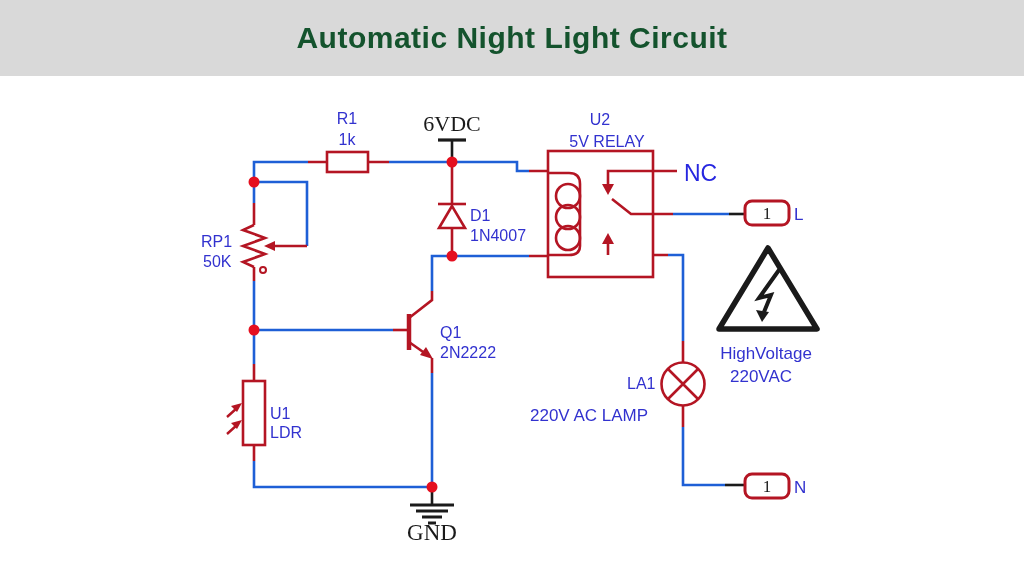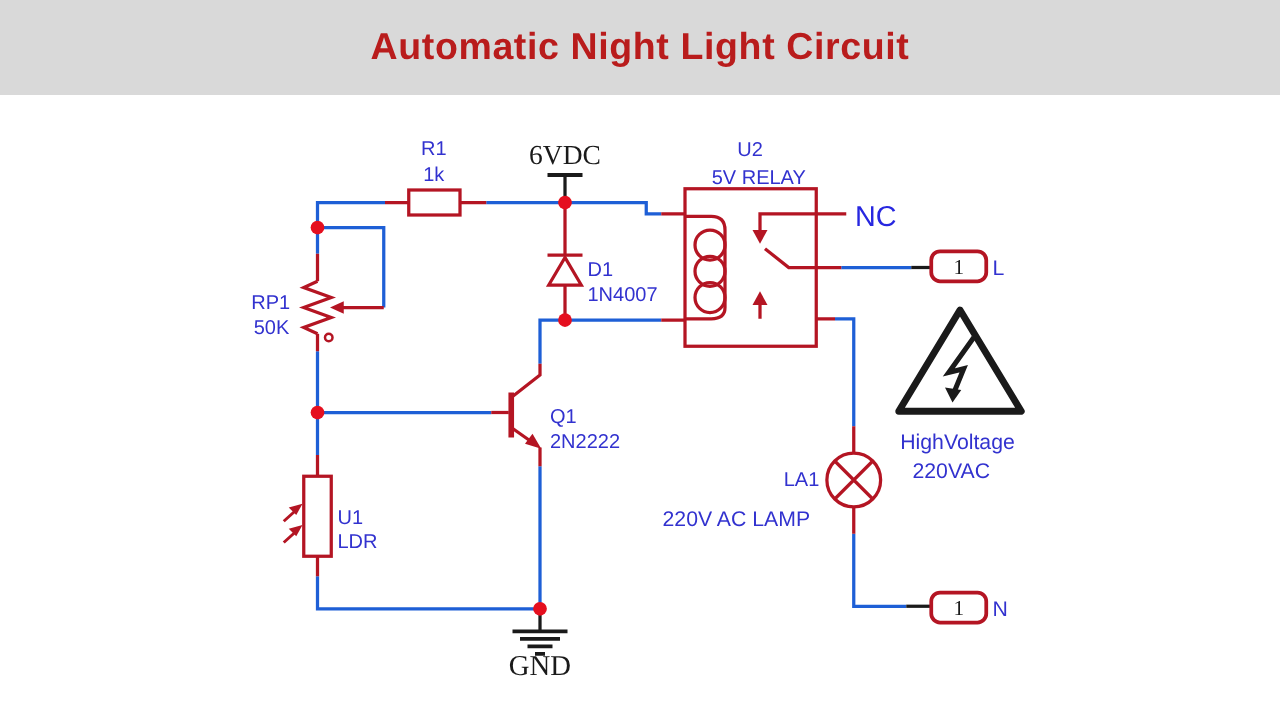--- a/index.html
+++ b/index.html
@@ -1,18 +1,18 @@
 <!DOCTYPE html>
 <html><head>
 <meta charset="utf-8">
 <style>
   html,body{margin:0;padding:0;background:#ffffff;width:1024px;height:576px;overflow:hidden;
             font-family:"Liberation Sans", sans-serif;}
   .banner{width:1024px;height:76px;background:#d9d9d9;display:flex;align-items:center;justify-content:center;}
-  .banner h1{margin:0;font-size:30px;font-weight:bold;color:#b91c1c;letter-spacing:0.5px;
+  .banner h1{margin:0;font-size:30px;font-weight:bold;color:#14532d;letter-spacing:0.5px;
              font-family:"Liberation Sans", sans-serif;}
   svg{display:block;}
   .wire{stroke:#1e5fd6;stroke-width:2.6;fill:none;}
   .comp{stroke:#b41523;stroke-width:2.6;fill:none;}
   .compfill{stroke:#b41523;stroke-width:2.6;fill:#ffffff;}
   .arrow{fill:#b41523;stroke:none;}
   .blk{stroke:#1a1a1a;stroke-width:2.6;fill:none;}
   .dot{fill:#e50f1f;stroke:none;}
   .lbl{fill:#3232cf;font-size:16px;font-family:"Liberation Sans", sans-serif;}
   .lbl17{fill:#3232cf;font-size:17px;font-family:"Liberation Sans", sans-serif;}

